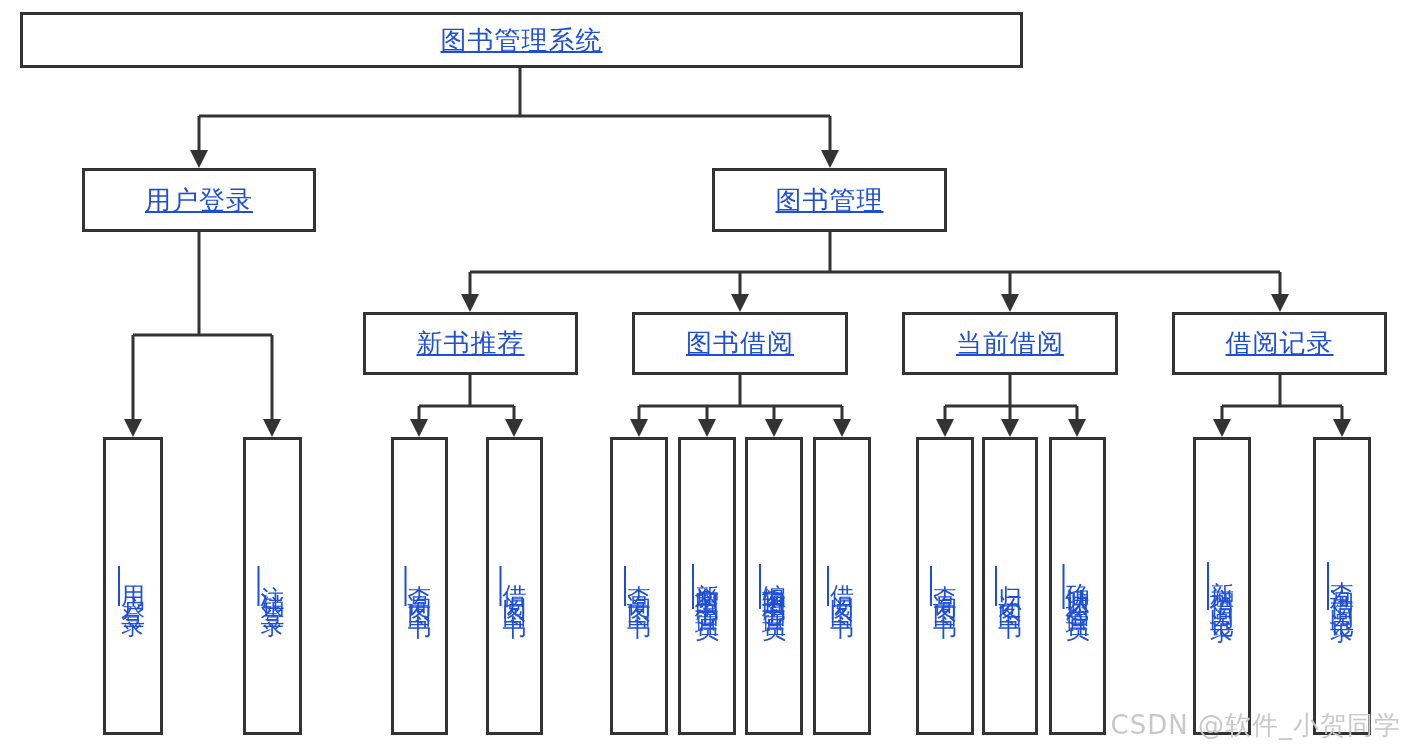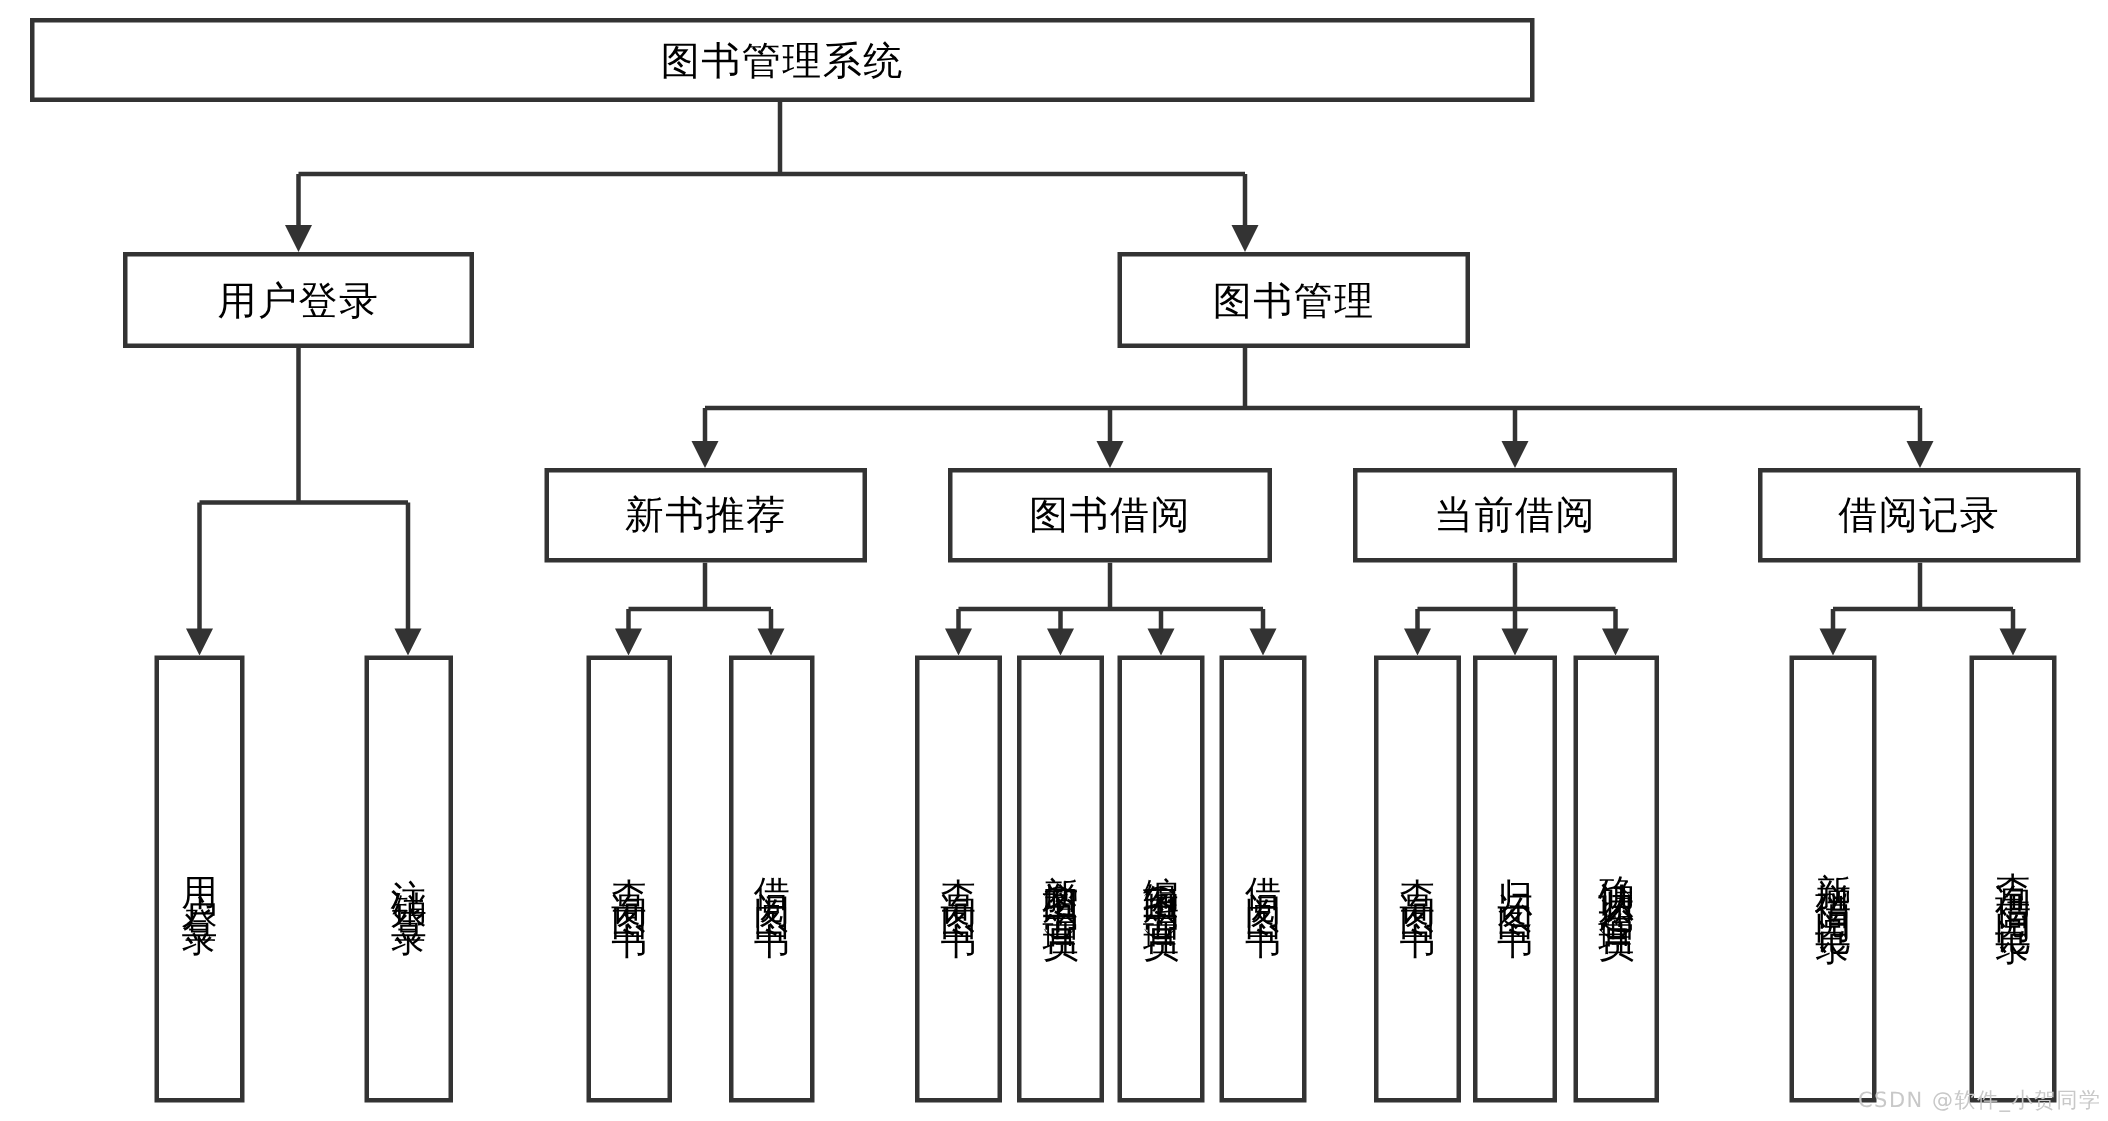--- a/index.html
+++ b/index.html
@@ -12,37 +12,38 @@
   }
   .connectors{position:absolute;left:0;top:0;width:1405px;height:747px;}
   .connectors path{stroke:#333333;stroke-width:3;fill:none;}
   .connectors polygon{fill:#333333;stroke:none;}
   .box{
     position:absolute;
     box-sizing:border-box;
     border:3px solid #333333;
     background:#ffffff;
     display:flex;align-items:center;justify-content:center;
-    color:#000000;
+    color:#1d4ed8;
+    text-decoration:underline;
   }
   .hnode{font-size:26px;letter-spacing:1px;white-space:nowrap;}
   .leaf .vlabel{
     writing-mode:vertical-rl;
     text-orientation:mixed;
     font-size:24px;
     letter-spacing:10px;
     line-height:1;
     white-space:nowrap;
   }
   .leaf .vlabel.mid{letter-spacing:8px;}
   .leaf .vlabel.tight{letter-spacing:5px;}
   .watermark{
     position:absolute;
     right:4px;bottom:4px;
-    font-size:14px;
+    font-size:26px;
     color:#c8c8c8;
     letter-spacing:1px;
     white-space:nowrap;
   }
 </style>
 </head>
 <body>
 
 <div class="canvas">
 
@@ -78,21 +79,21 @@
     <polygon points="1068,419 1086,419 1077,437"></polygon>
 
     <path d="M1280 375 V406 M1222 406 H1342 M1222 406 V421 M1342 406 V421"></path>
     <polygon points="1213,419 1231,419 1222,437"></polygon>
     <polygon points="1333,419 1351,419 1342,437"></polygon>
   </svg>
 
   <div class="box hnode" style="left:20px;top:12px;width:1003px;height:56px;">图书管理系统</div>
 
   <div class="box hnode" style="left:82px;top:168px;width:234px;height:64px;">用户登录</div>
-  <div class="box hnode" style="left:712px;top:168px;width:235px;height:64px;margin-left:33px;">图书管理</div>
+  <div class="box hnode" style="left:712px;top:168px;width:235px;height:64px;">图书管理</div>
 
   <div class="box hnode" style="left:632px;top:312px;width:216px;height:63px;">图书借阅</div>
   <div class="box hnode" style="left:363px;top:312px;width:215px;height:63px;">新书推荐</div>
   <div class="box hnode" style="left:902px;top:312px;width:216px;height:63px;text-align:right;">当前借阅</div>
   <div class="box hnode" style="left:1172px;top:312px;width:215px;height:63px;">借阅记录</div>
 
   <div class="box leaf" style="left:103px;top:437px;width:60px;height:298px;">
     <span class="vlabel">用户登录</span>
   </div>
   <div class="box leaf" style="left:243px;top:437px;width:59px;height:298px;">

